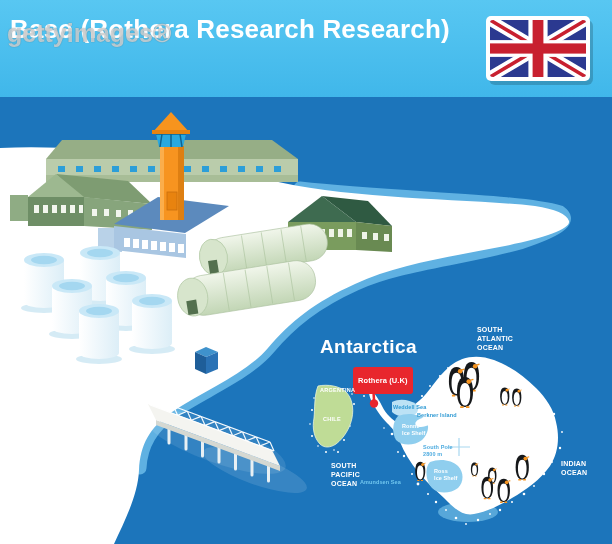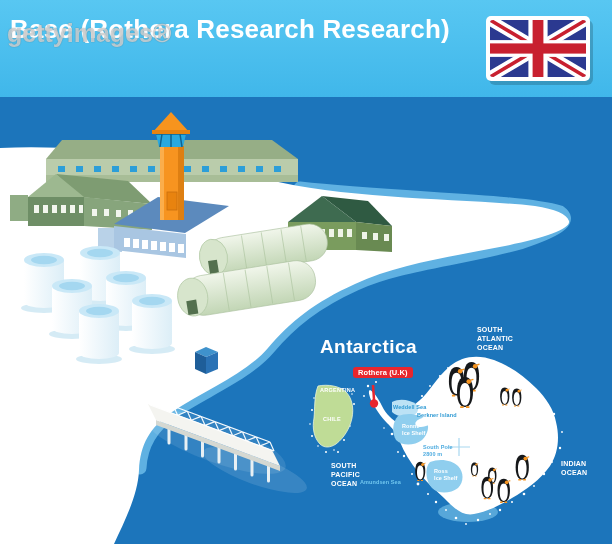--- a/index.html
+++ b/index.html
@@ -19,21 +19,21 @@
   .f-wed{left:393px;top:404px;color:#2F9AD4;}
   .f-ber{left:417px;top:412px;color:#2F9AD4;}
   .f-ron{left:402px;top:423px;color:#fff;}
   .f-pol{left:423px;top:444px;color:#4FACE0;}
   .f-ros{left:434px;top:468px;color:#fff;}
   .f-amu{left:360px;top:479px;color:#6FC6EF;}
   .ctry{font-size:5.5px;letter-spacing:.3px;}
   .c-arg{left:320px;top:387px;}
   .c-chi{left:323px;top:416px;}
   .badge{position:absolute;left:353px;top:367px;z-index:3;background:#E8262D;
-         color:#fff;font-weight:bold;font-size:7.5px;padding:1px 5px;border-radius:3px;
+         color:#fff;font-weight:bold;font-size:7.5px;padding:9px 5px;border-radius:3px;
          letter-spacing:.1px;}
 </style>
 </head>
 <body>
 
 <div class="stage">
 
 <svg class="scene" width="612" height="544" viewBox="0 0 612 544">
   <defs>
     <linearGradient id="skyG" x1="0" y1="0" x2="0" y2="1">

